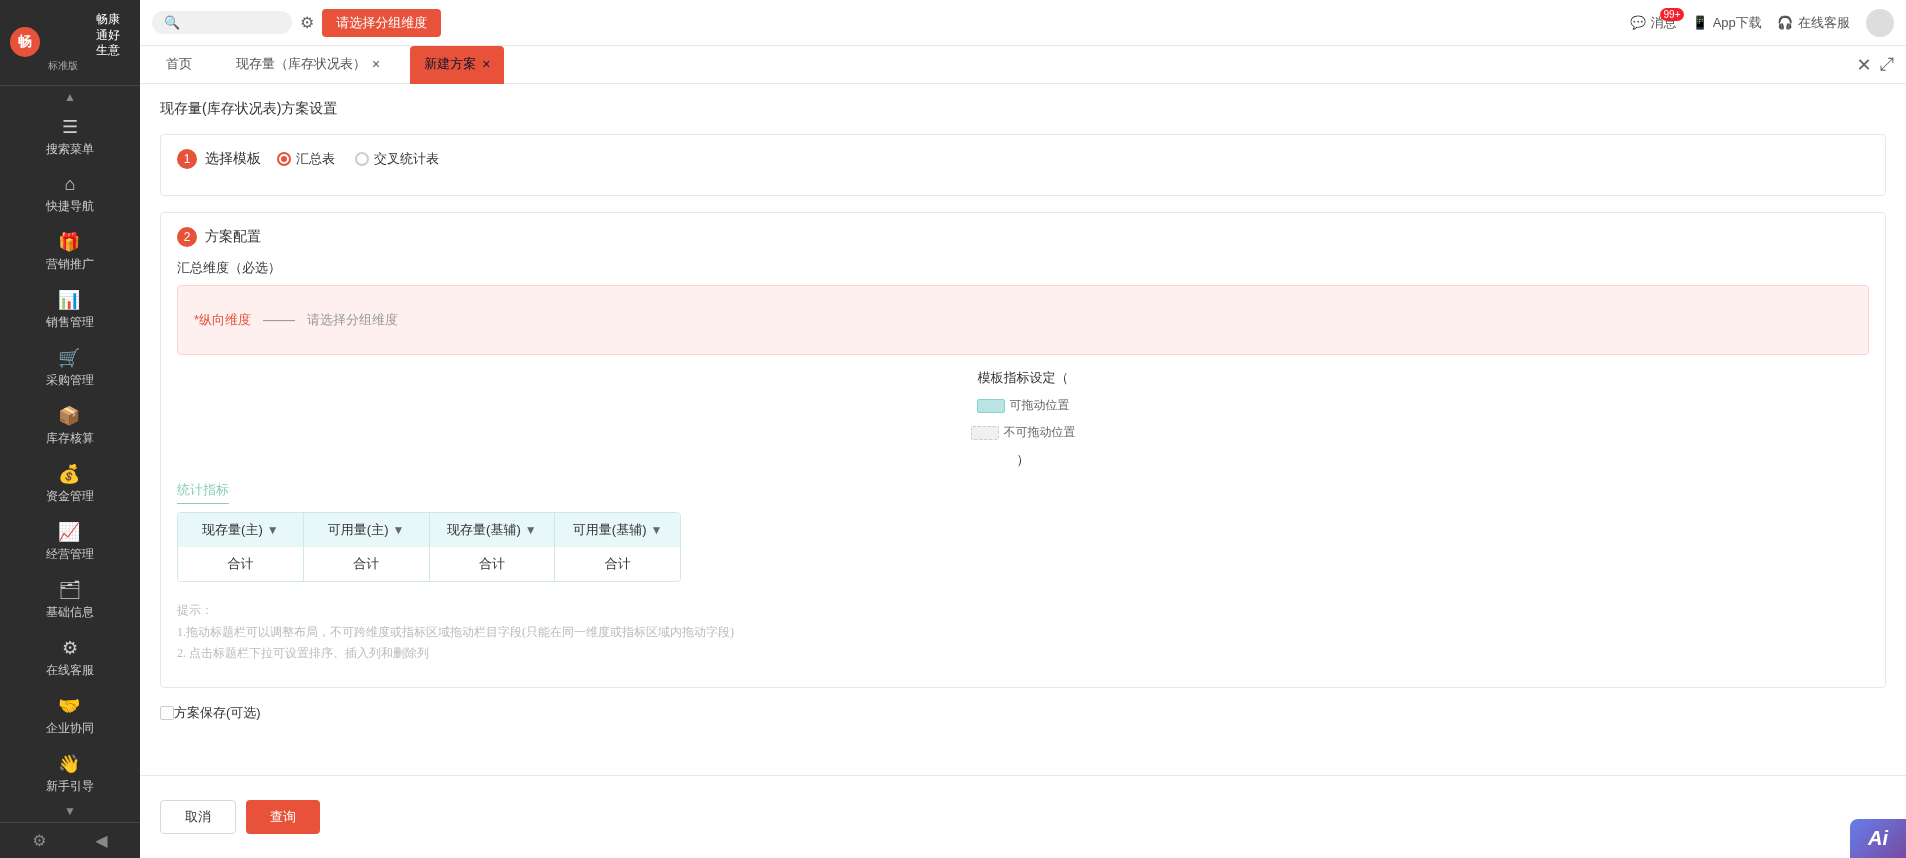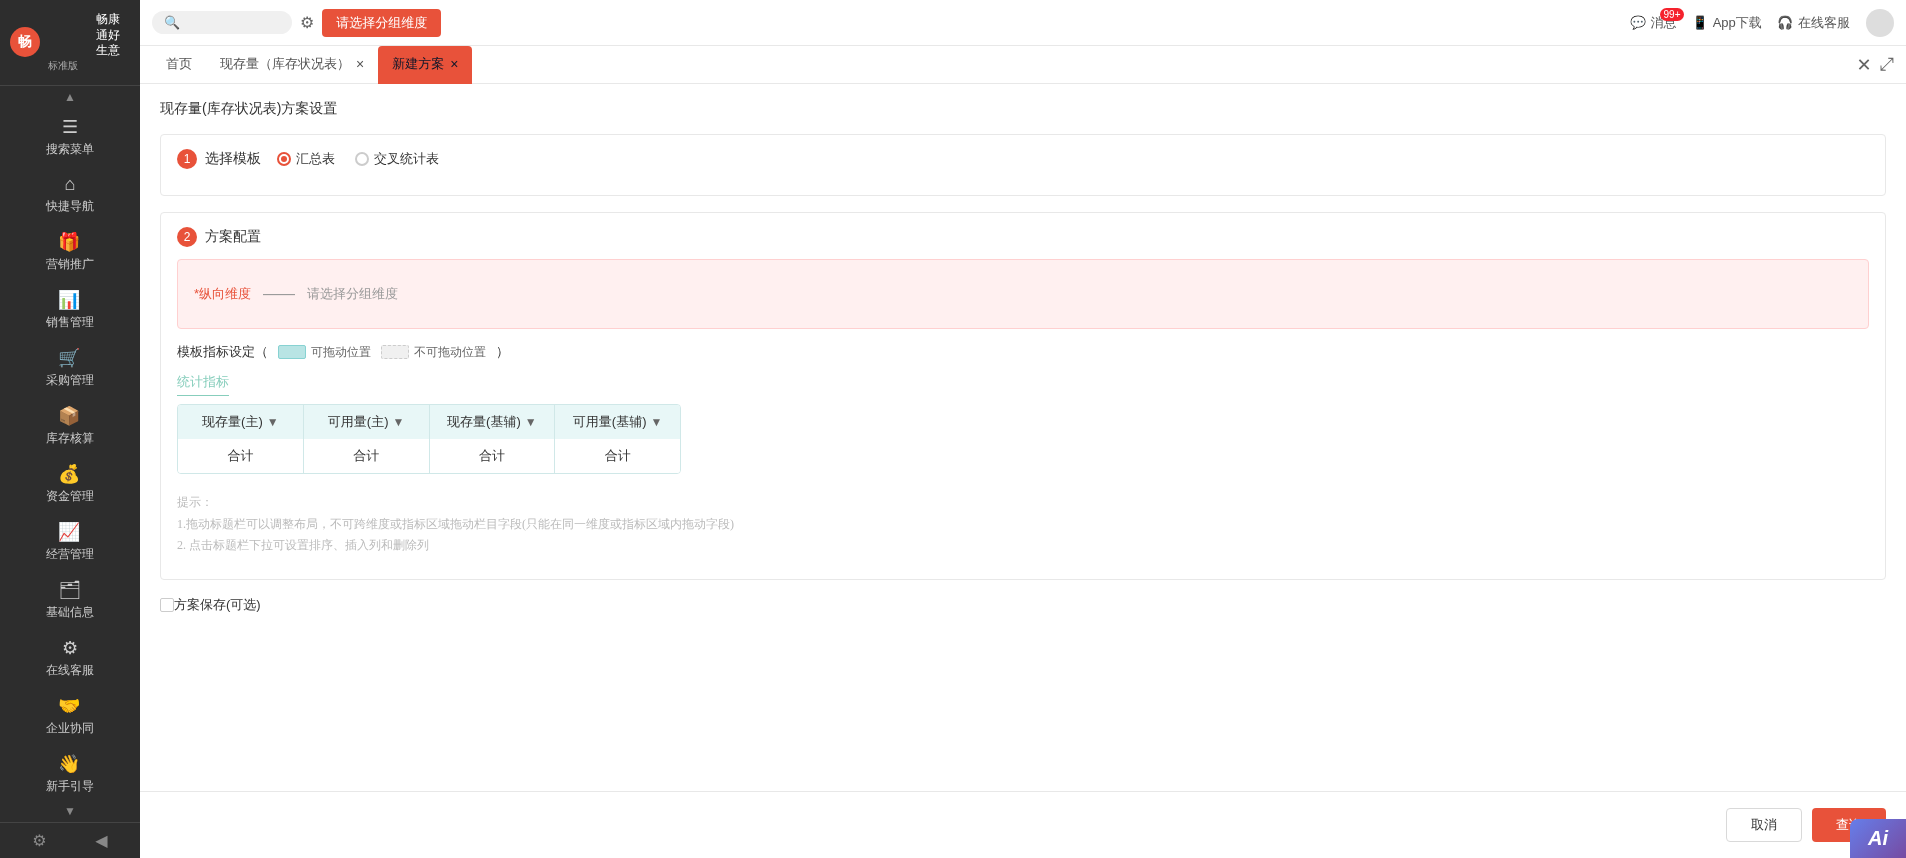--- a/index.html
+++ b/index.html
@@ -135,21 +135,21 @@
       font-size: 11px;
       color: #666;
     }
 
     
     .tabbar {
       background: #fff;
       display: flex;
       align-items: center;
       padding: 0 12px;
-      gap: 0;
+      gap: 16px;
       border-bottom: 1px solid #e8e8e8;
       flex-shrink: 0;
       height: 38px;
     }
     .tab {
       display: flex;
       align-items: center;
       gap: 6px;
       padding: 0 14px;
       height: 38px;
@@ -250,21 +250,21 @@
       align-items: center;
       gap: 12px;
       min-height: 70px;
     }
     .dim-required { color: #e8523a; font-size: 13px; }
     .dim-arrow { color: #999; font-size: 16px; }
     .dim-placeholder { color: #999; font-size: 13px; }
 
     
     .template-section { margin-top: 14px; }
-    .template-label { font-size: 13px; color: #333; margin-bottom: 10px; display: flex; align-items: center; gap: 10px; }
+    .template-label { font-size: 13px; color: #333; margin-bottom: 10px; display: flex; align-items: center; gap: 10px; flex-direction: column; }
     .indicator-item {
       display: flex;
       align-items: center;
       gap: 5px;
       font-size: 12px;
       color: #666;
     }
     .indicator-box {
       width: 28px;
       height: 14px;
@@ -315,23 +315,23 @@
       border: 1px solid #ccc;
       border-radius: 2px;
       cursor: pointer;
     }
     .save-label { font-size: 13px; color: #333; }
 
     
     .bottom-bar {
       background: #fff;
       border-top: 1px solid #e8e8e8;
-      padding: 16px 20px;
-      display: flex;
-      justify-content: flex-end;
+      padding: 24px 20px;
+      display: flex;
+      justify-content: flex-start;
       gap: 10px;
       flex-shrink: 0;
     }
     .btn-cancel {
       background: #fff;
       border: 1px solid #d9d9d9;
       border-radius: 4px;
       padding: 7px 24px;
       cursor: pointer;
       font-size: 13px;
@@ -507,20 +507,21 @@
             </div>
           </div>
         </div>
 
         <div class="section">
           <div class="section-header">
             <div class="section-num">2</div>
             <div class="section-title">方案配置</div>
           </div>
 
+          <div class="dimension-label">汇总维度（必选）</div>
           <div class="dimension-box">
             <span class="dim-required">*纵向维度</span>
             <span class="dim-arrow">——</span>
             <span class="dim-placeholder">请选择分组维度</span>
           </div>
 
           <div class="template-section">
             <div class="template-label">
               <span>模板指标设定（</span>
               <div class="indicator-item">

